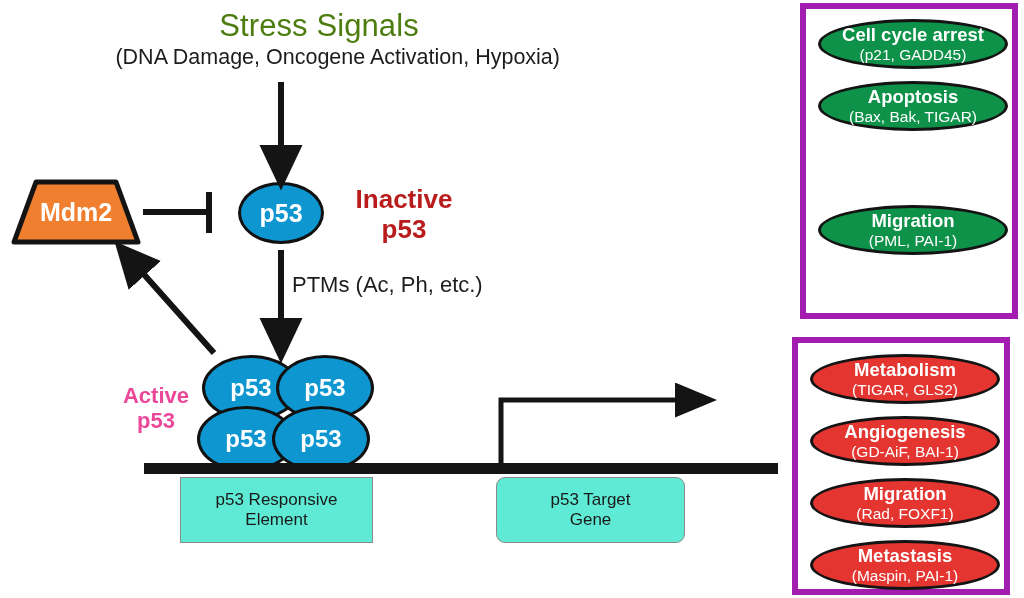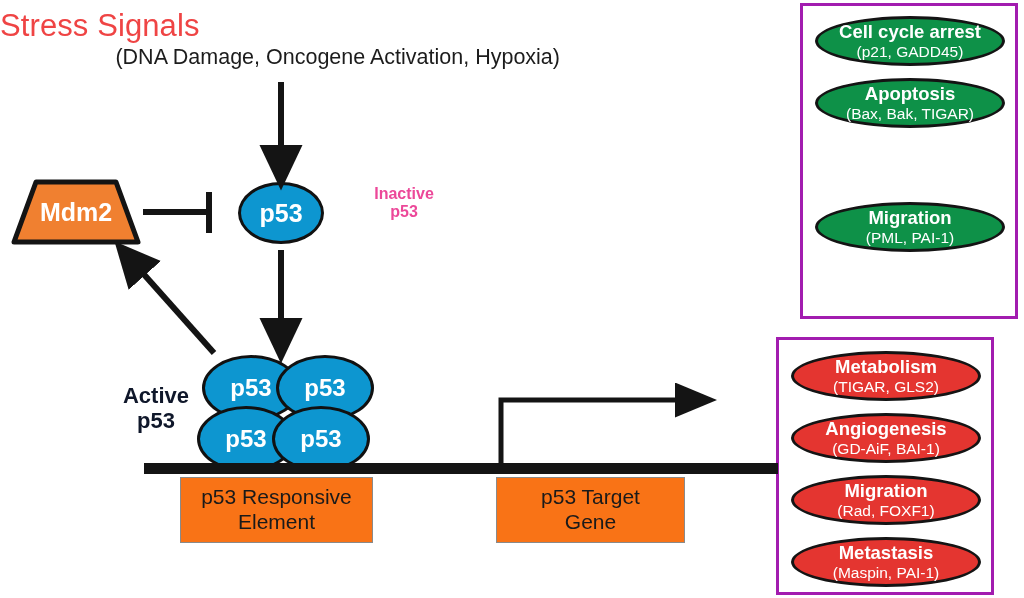--- a/index.html
+++ b/index.html
@@ -16,46 +16,48 @@
     width: 1024px;
     height: 598px;
     background: #ffffff;
     overflow: hidden;
   }
   .abs { position: absolute; }
 
   
   .stress-title {
     left: 0; top: 8px; width: 560px;
+    text-align: center;
     font-size: 31px;
-    color: #ef4444;
+    color: #4d7c0f;
     letter-spacing: 0.1px;
+    padding-left: 39px;
   }
   .stress-sub {
     left: 0; top: 45px; width: 560px;
     text-align: right;
     font-size: 21.5px;
     color: #1c1c1c;
   }
   .inactive-label {
     left: 344px; top: 185px;
     width: 120px;
     text-align: center;
-    font-size: 16px;
-    font-weight: bold;
-    color: #ec4899;
+    font-size: 26px;
+    font-weight: bold;
+    color: #b91c1c;
     line-height: 1.14;
   }
   .active-label {
     left: 110px; top: 383px;
     width: 92px;
     text-align: center;
     font-size: 22px;
     font-weight: bold;
-    color: #0f172a;
+    color: #ec4899;
     line-height: 1.14;
   }
   .ptm-label {
     left: 292px; top: 272px;
     font-size: 22px;
     color: #1c1c1c;
     white-space: nowrap;
   }
 
   
@@ -101,43 +103,43 @@
   }
 
   
   .dna-line {
     left: 144px; top: 463px;
     width: 634px; height: 11px;
     background: #141414;
     z-index: 6;
   }
   .gene-box {
-    background: #f97316;
+    background: #5eead4;
     border: 1.5px solid #8a8a8a;
     display: flex;
     align-items: center;
     justify-content: center;
     text-align: center;
-    font-size: 21px;
+    font-size: 17px;
     color: #1a1a1a;
     line-height: 1.18;
     box-sizing: border-box;
   }
   .box-response { left: 180px; top: 477px; width: 193px; height: 66px; }
   .box-target   { left: 496px; top: 477px; width: 189px; height: 66px; }
 
   
   .panel {
-    border: 3px solid #a21caf;
+    border: 6px solid #a21caf;
     background: #ffffff;
     box-sizing: border-box;
     text-align: right;
   }
   .panel-green { left: 800px; top: 3px;   width: 218px; height: 316px; }
-  .panel-red   { left: 776px; top: 337px; width: 218px; height: 258px; }
+  .panel-red   { left: 792px; top: 337px; width: 218px; height: 258px; }
 
   .oval {
     position: absolute;
     left: 12px;
     width: 190px; height: 50px;
     border: 3.5px solid #141414;
     border-radius: 50%;
     box-sizing: border-box;
     display: flex;
     flex-direction: column;
@@ -203,32 +205,33 @@
     <svg width="132" height="68" viewBox="0 0 132 68">
       <polygon points="26,4 106,4 128,64 4,64" fill="#f08030" stroke="#141414" stroke-width="5" stroke-linejoin="round"></polygon>
     </svg>
   </div>
   <div class="mdm2-text">Mdm2</div>
 
   <div class="abs ellipse-p53 p53-single">p53</div>
   <div class="abs inactive-label" style="white-space: pre-line;">Inactive
 p53</div>
 
+  <div class="abs ptm-label">PTMs (Ac, Ph, etc.)</div>
 
   <div class="abs ellipse-p53 tet tet-tl">p53</div>
   <div class="abs ellipse-p53 tet tet-tr">p53</div>
   <div class="abs ellipse-p53 tet tet-bl">p53</div>
   <div class="abs ellipse-p53 tet tet-br">p53</div>
   <div class="abs active-label" style="white-space: pre-line;">Active
 p53</div>
 
   <div class="abs dna-line"></div>
   <div class="abs gene-box box-response" style="white-space: pre-line;">p53 Responsive
 Element</div>
-  <div class="abs gene-box box-target" style="white-space: pre-line;">p53 Target
+  <div class="abs gene-box box-target" style="white-space: pre-line; border-radius: 9px;">p53 Target
 Gene</div>
 
   <div class="abs panel panel-green" id="green-panel">
       <div class="oval green" style="top: 10px;">
         <div class="t1">Cell cycle arrest</div>
         <div class="t2">(p21, GADD45)</div>
       </div>
       <div class="oval green" style="top: 72px;">
         <div class="t1">Apoptosis</div>
         <div class="t2">(Bax, Bak, TIGAR)</div>

